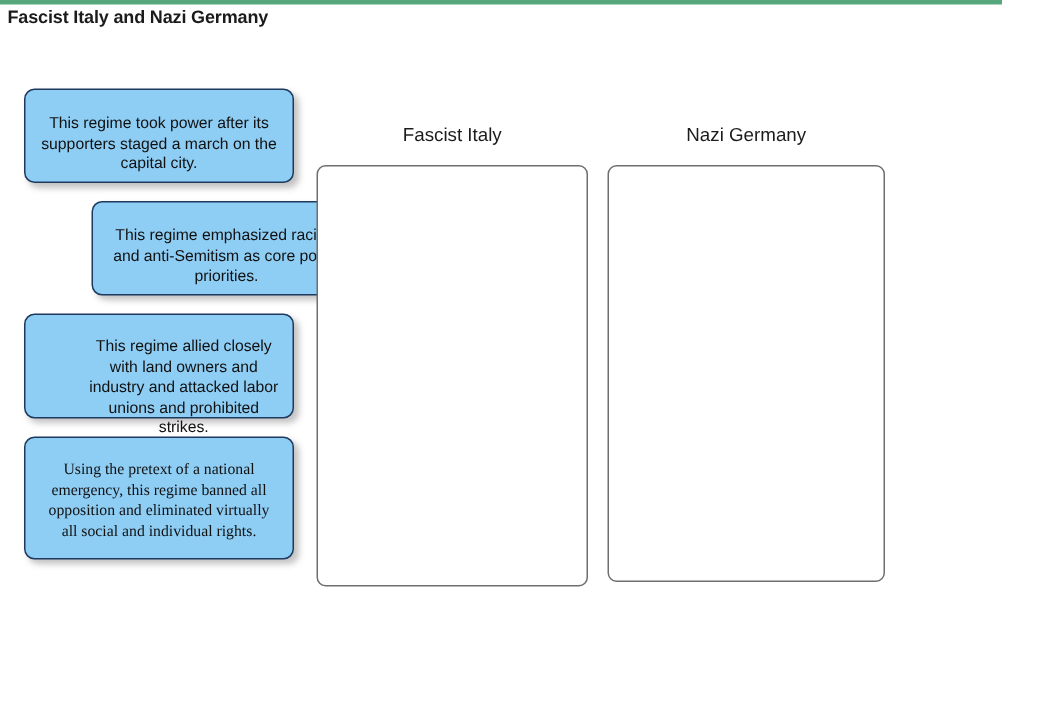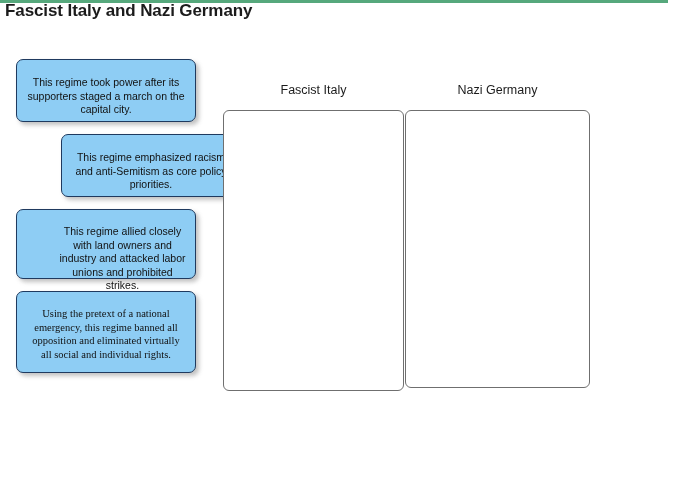--- a/index.html
+++ b/index.html
@@ -26,21 +26,21 @@
   }
 
   
   .header {
     position: absolute;
     left: 5px;
     top: 4px;
     width: 682px;
   }
   .page-title {
-    font-size: 17px;
+    font-size: 12px;
     font-weight: bold;
     color: #1b1b1b;
     letter-spacing: -0.1px;
     line-height: 14px;
     margin: 0;
     white-space: nowrap;
   }
   .page-subtitle {
     font-size: 11.5px;
     font-weight: normal;
@@ -88,21 +88,21 @@
   
   .dropzones {
     position: absolute;
     left: 211px;
     top: 82px;
   }
   .zone-wrap {
     position: absolute;
     top: 0;
   }
-  .zone-wrap.left  { left: 12px;   width: 181px; }
+  .zone-wrap.left  { left: 0px;   width: 181px; }
   .zone-wrap.right { left: 194px; width: 185px; }
 
   .zone-header {
     text-align: center;
     font-size: 12.5px;
     color: #1b1b1b;
     line-height: 16px;
     margin-bottom: 12px;
     white-space: nowrap;
   }

